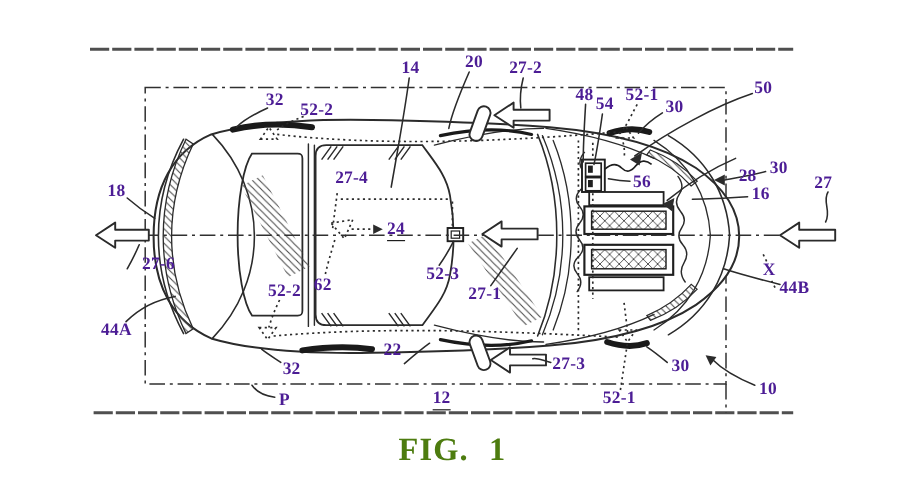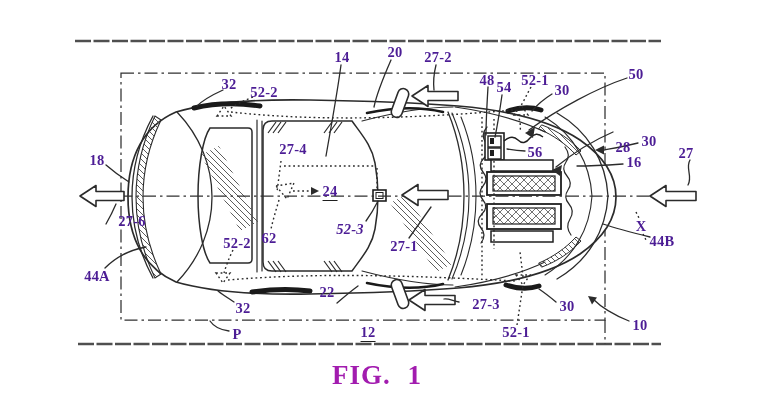--- a/index.html
+++ b/index.html
@@ -4,21 +4,21 @@
 <style>
   html,body{margin:0;padding:0;background:#fff;}
   .stage{position:relative;width:768px;height:403px;background:#fff;overflow:hidden;
          font-family:"Liberation Serif",serif;}
   .stage svg{position:absolute;left:0;top:0;}
   #labels-layer{position:absolute;left:0;top:0;width:100%;height:100%;pointer-events:none;}
   .ref-label{position:absolute;transform:translate(-50%,-50%);font-weight:bold;
              font-size:14.5px;color:#4c1d95;white-space:nowrap;letter-spacing:.2px;}
   .ref-label.underlined{border-bottom:1.6px solid #1e1e1e;padding-bottom:0px;}
   .fig-caption{position:absolute;left:377px;top:375px;transform:translate(-50%,-50%);
-               font-weight:bold;font-size:27px;color:#a21caf;word-spacing:9px;letter-spacing:1px;}
+               font-weight:bold;font-size:27px;color:#4d7c0f;word-spacing:9px;letter-spacing:1px;}
 </style>
 </head>
 <body>
 
 <div class="stage">
 
 <svg width="768" height="403" viewBox="0 0 768 403">
   <defs>
     <pattern id="hatch" width="6" height="6" patternUnits="userSpaceOnUse">
       <path d="M0,0 L6,6 M-1,5 L1,7 M5,-1 L7,1" stroke="#4a4a4a" stroke-width="0.9" fill="none"></path>
@@ -210,28 +210,28 @@
       <span class="ref-label" style="left: 562px; top: 90px;">30</span>
       <span class="ref-label" style="left: 636px; top: 74px; text-align: right;">50</span>
       <span class="ref-label" style="left: 623px; top: 129px; margin-top: 18px;">28</span>
       <span class="ref-label" style="left: 649px; top: 141px;">30</span>
       <span class="ref-label" style="left: 634px; top: 162px;">16</span>
       <span class="ref-label" style="left: 686px; top: 153px;">27</span>
       <span class="ref-label" style="left: 535px; top: 152px;">56</span>
       <span class="ref-label" style="left: 293px; top: 149px;">27-4</span>
       <span class="ref-label underlined" style="left: 330px; top: 192px;">24</span>
       <span class="ref-label" style="left: 269px; top: 238px;">62</span>
-      <span class="ref-label" style="left: 350px; top: 229px; font-style: italic;">52-3</span>
+      <span class="ref-label" style="left: 369px; top: 229px;">52-3</span>
       <span class="ref-label" style="left: 404px; top: 246px;">27-1</span>
       <span class="ref-label" style="left: 237px; top: 243px;">52-2</span>
       <span class="ref-label" style="left: 243px; top: 308px;">32</span>
       <span class="ref-label" style="left: 327px; top: 292px; text-align: right;">22</span>
       <span class="ref-label" style="left: 237px; top: 334px;">P</span>
       <span class="ref-label underlined" style="left: 368px; top: 333px;">12</span>
-      <span class="ref-label" style="left: 486px; top: 304px;">27-3</span>
+      <span class="ref-label" style="left: 474px; top: 304px;">27-3</span>
       <span class="ref-label" style="left: 516px; top: 332px;">52-1</span>
       <span class="ref-label" style="left: 567px; top: 306px;">30</span>
       <span class="ref-label" style="left: 640px; top: 325px;">10</span>
       <span class="ref-label" style="left: 641px; top: 226px;">X</span>
       <span class="ref-label" style="left: 662px; top: 241px;">44B</span>
     </div>
 
 <div class="fig-caption">FIG. 1</div>
 
 </div>

